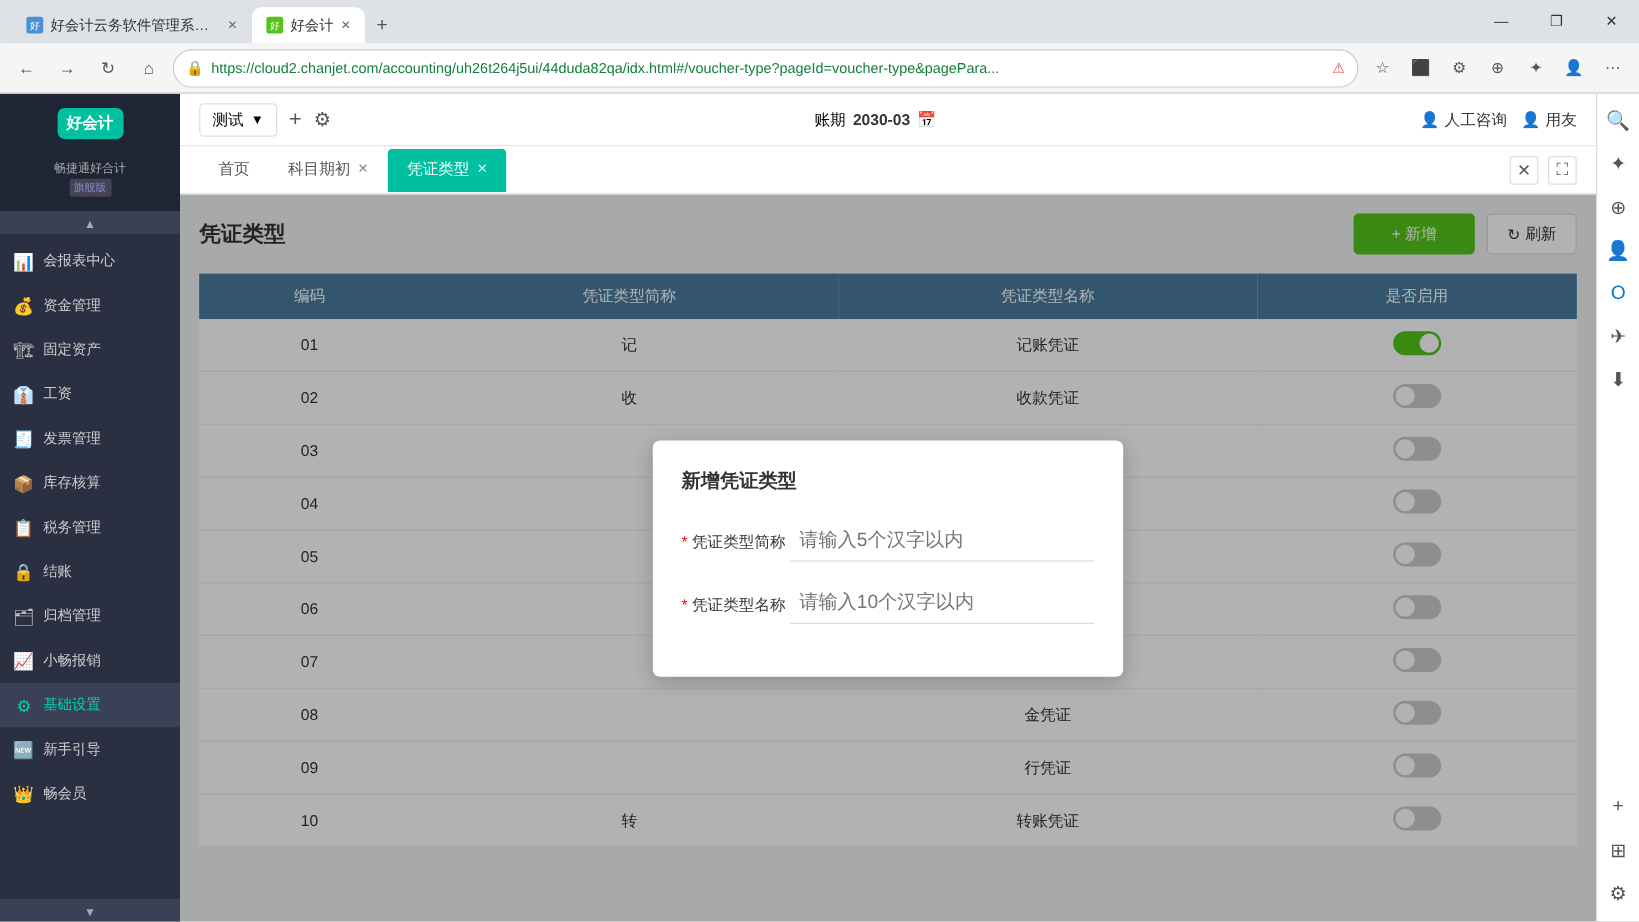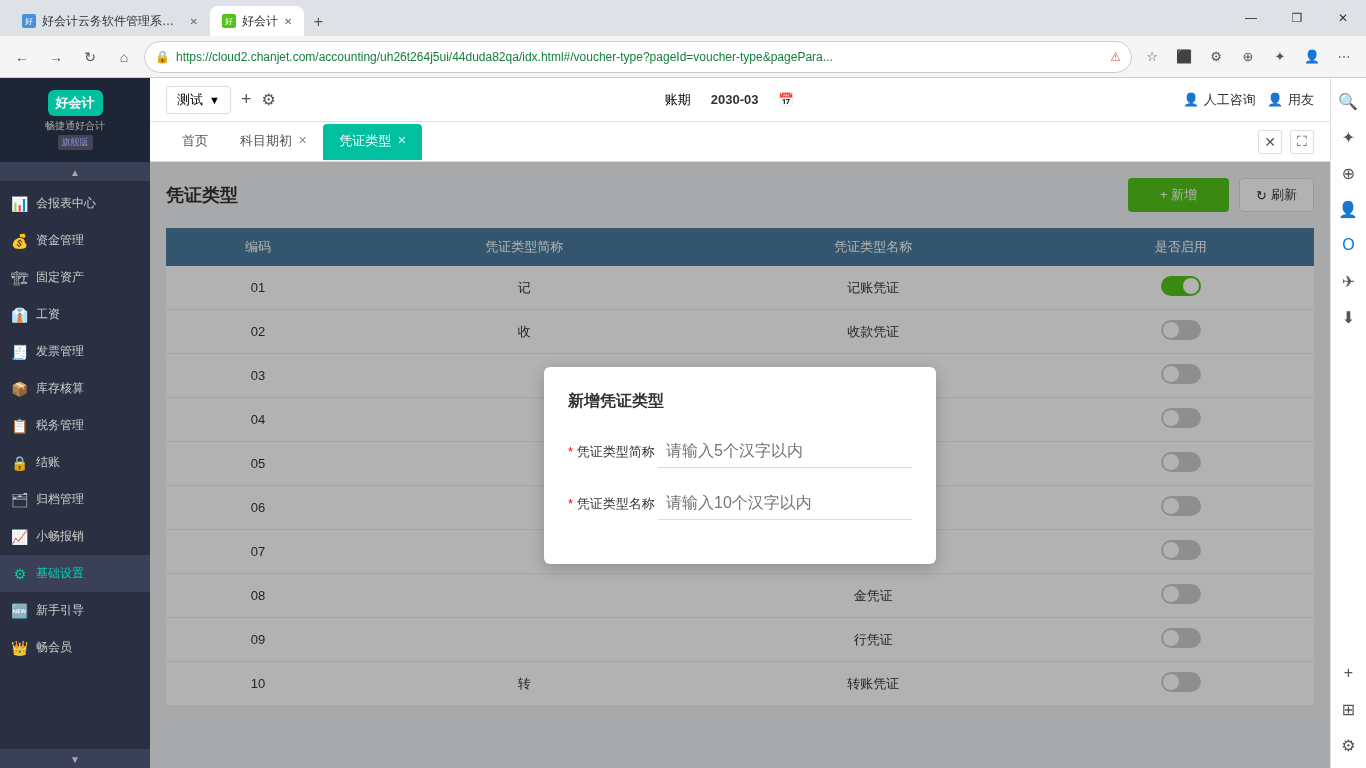--- a/index.html
+++ b/index.html
@@ -39,21 +39,21 @@
     .sidebar-item .icon { width: 16px; height: 16px; display: flex; align-items: center; justify-content: center; font-size: 14px; }
     .sidebar-bottom { padding: 8px; border-top: 1px solid #3a4055; }
     .cancel-fixed { font-size: 11px; color: #aaa; text-align: center; cursor: pointer; padding: 6px; }
 
     
     .main-content { flex: 1; display: flex; flex-direction: column; background: #f0f2f5; overflow: hidden; }
 
     
     .topbar { display: flex; align-items: center; background: #fff; padding: 0 16px; height: 44px; border-bottom: 1px solid #e0e0e0; gap: 10px; }
     .topbar-workspace { display: flex; align-items: center; gap: 6px; border: 1px solid #ddd; border-radius: 4px; padding: 4px 10px; font-size: 13px; cursor: pointer; }
-    .topbar-period { display: flex; align-items: center; gap: 20px; font-size: 13px; margin-left: auto; }
+    .topbar-period { display: flex; align-items: center; gap: 6px; font-size: 13px; margin-left: auto; }
     .topbar-right { display: flex; align-items: center; gap: 12px; margin-left: auto; font-size: 13px; }
     .consult-btn { display: flex; align-items: center; gap: 4px; color: #333; cursor: pointer; }
     .user-btn { display: flex; align-items: center; gap: 4px; color: #333; cursor: pointer; }
 
     
     .tab-nav { display: flex; align-items: center; background: #fff; padding: 0 16px; border-bottom: 1px solid #ddd; height: 40px; }
     .tab-item { display: flex; align-items: center; gap: 6px; padding: 8px 16px; font-size: 13px; color: #555; cursor: pointer; border-bottom: 2px solid transparent; }
     .tab-item.active { color: #fff; background: #00c0a0; border-radius: 4px 4px 0 0; }
     .tab-item .tab-close { font-size: 11px; color: #888; }
     .tab-item.active .tab-close { color: rgba(255,255,255,0.8); }
@@ -144,21 +144,21 @@
       <button class="toolbar-action-btn">⋯</button>
     </div>
   </div>
 </div>
 
 <div class="app-container">
 
   <div class="sidebar">
     <div class="sidebar-logo">
       <div class="logo-icon">好会计</div>
-      <div class="logo-sub" style="font-size:10px; color:#aaa; margin-top:3px;">畅捷通好合计</div>
+      <div class="logo-sub" style="font-size:10px; color:#aaa; margin-top:17px;">畅捷通好合计</div>
       <div class="logo-edition">旗舰版</div>
     </div>
 
     <div style="background:#3a4055; text-align:center; padding:2px; cursor:pointer;">
       <span style="color:#aaa; font-size:10px;">▲</span>
     </div>
 
     <div class="sidebar-menu" style="position:relative;">
       <div class="sidebar-item">
         <span class="icon">📊</span>

